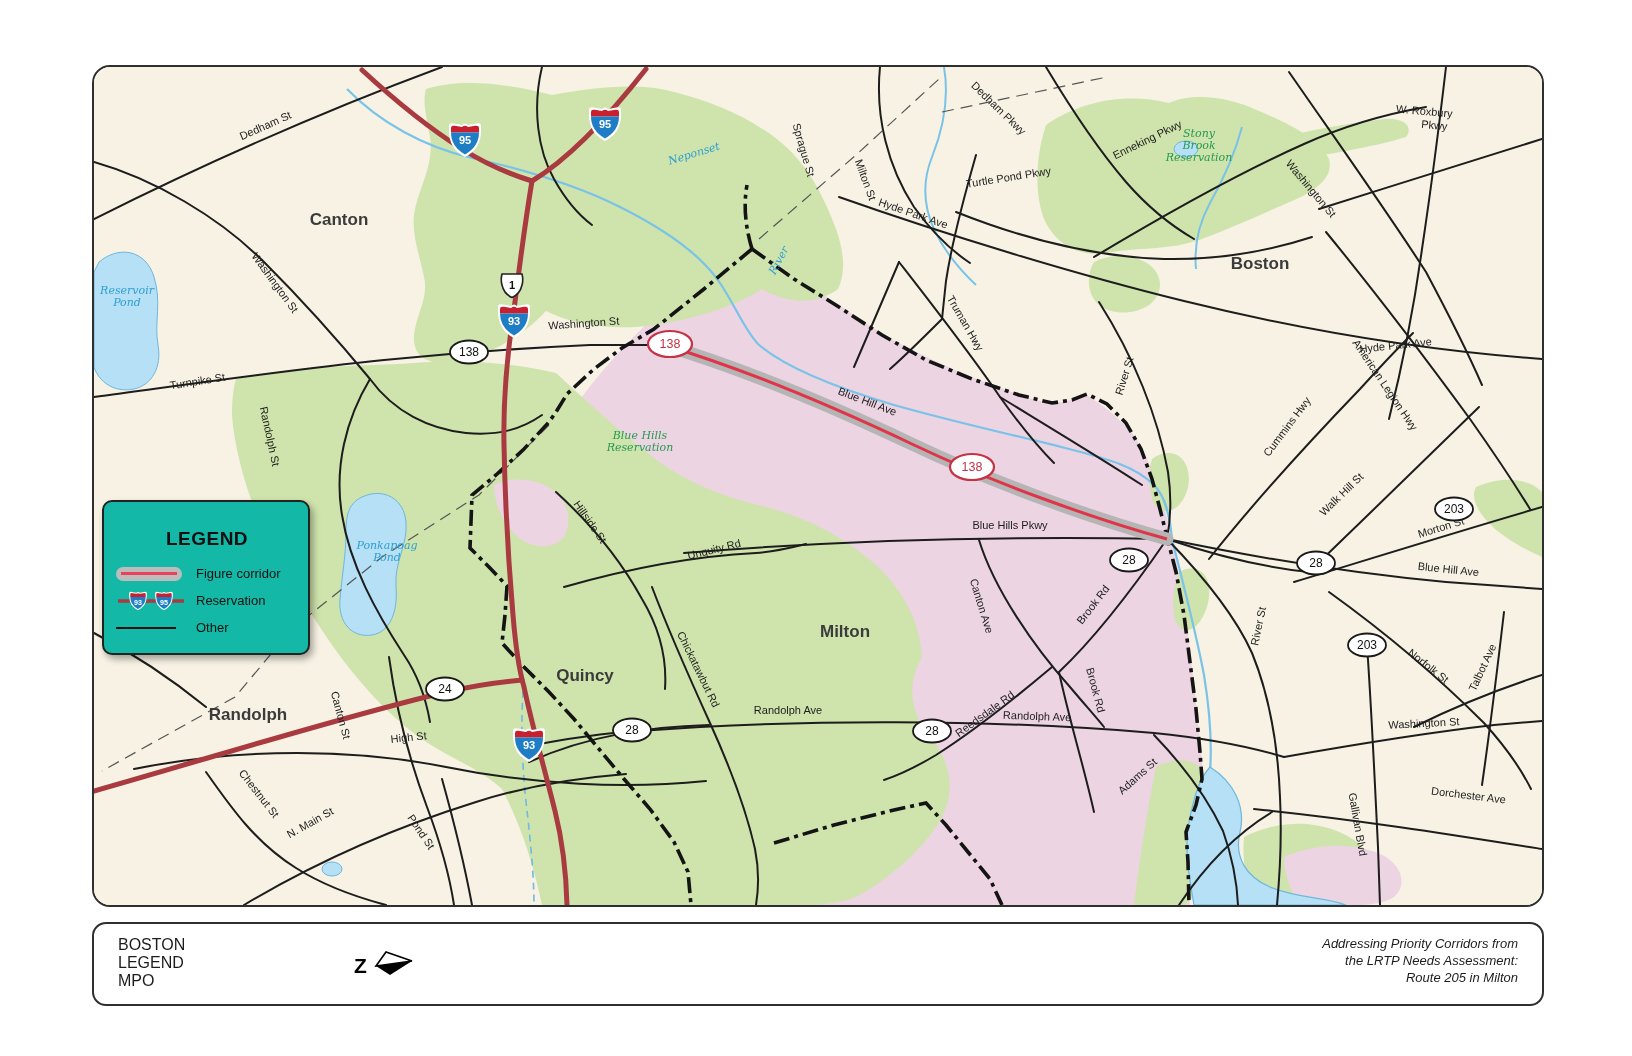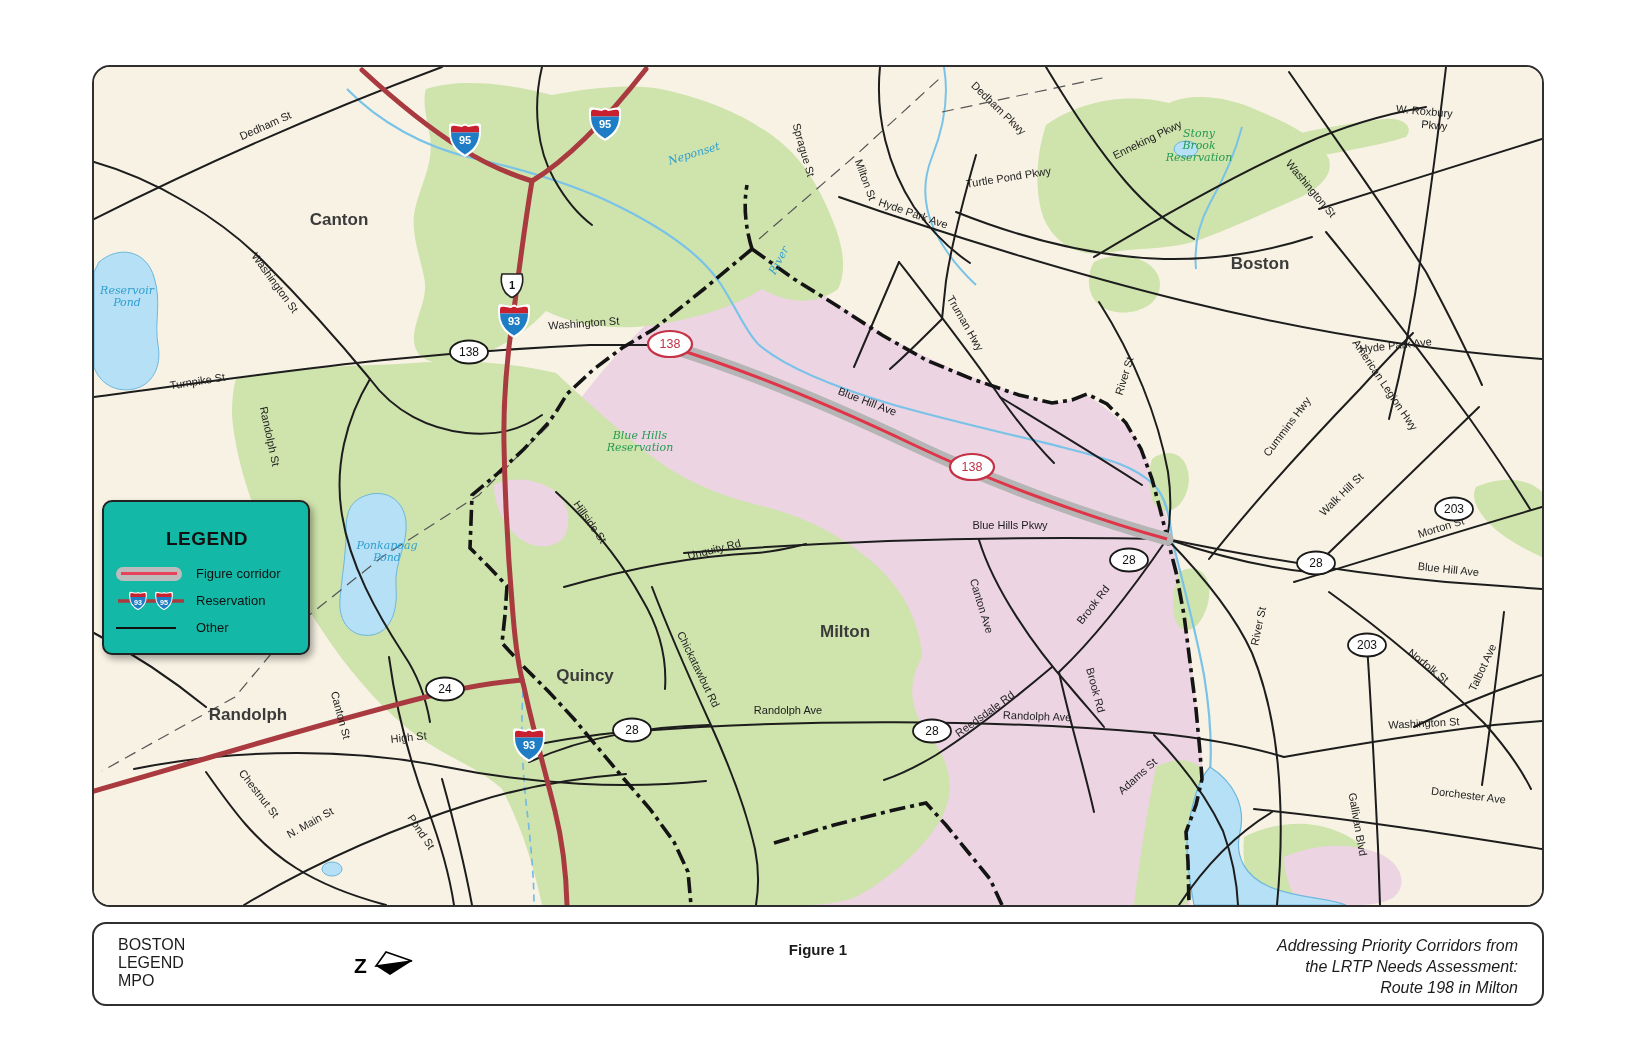--- a/index.html
+++ b/index.html
@@ -28,21 +28,21 @@
   .sw-corridor::after{content:"";position:absolute;left:5px;right:5px;top:5.5px;height:3px;background:#e8415a;}
   .sw-other{width:60px;height:2px;background:#111;}
   
   #footer-panel{position:absolute;left:92px;top:922px;width:1448px;height:80px;
     border:2.5px solid #2f2f2f;border-radius:14px;background:#fff;}
   #footer-org{position:absolute;left:24px;top:12px;font-size:16px;line-height:1.12;color:#1c1c1c;}
   #north-arrow{position:absolute;left:252px;top:22px;}
   #footer-title{position:absolute;left:0;right:0;top:16px;text-align:center;
     font-weight:bold;font-size:15px;line-height:1.35;color:#1c1c1c;}
   #footer-credit{position:absolute;right:24px;top:12px;text-align:right;
-    font-style:italic;font-size:16px;line-height:1.3;color:#1c1c1c;}
+    font-style:italic;font-size:13px;line-height:1.3;color:#1c1c1c;}
 </style>
 </head>
 <body>
 
 <div id="map-panel">
   <svg id="map-svg" viewBox="0 0 1448 838">
     <defs>
       <g id="shield-interstate">
         <path d="M-16,-14 Q-16,-17.5 -11.5,-16.5 L-3,-15 Q0,-18 3,-15 L11.5,-16.5 Q16,-17.5 16,-14 L16,-9 Q16,9 0,17 Q-16,9 -16,-9 Z" fill="#ffffff"></path>
         <path d="M-14,-12 Q-14,-15 -10.2,-14.2 L-3,-13 Q0,-15.6 3,-13 L10.2,-14.2 Q14,-15 14,-12 L14,-7.5 L-14,-7.5 Z" fill="#c8202e"></path>
@@ -333,20 +333,19 @@
     <div>BOSTON</div>
     <div>LEGEND</div>
     <div>MPO</div>
   </div>
   <svg id="north-arrow" width="80" height="36" viewBox="0 0 80 36">
     <text x="8" y="27" style="font:bold 21px 'Liberation Sans',sans-serif" fill="#000">Z</text>
     <path d="M30,20 L66,15 L40,6 Z" fill="#ffffff" stroke="#000" stroke-width="1.6"></path>
     <path d="M30,20 L66,15 L44,29 Z" fill="#000000"></path>
   </svg>
   <div id="footer-title">
-    <div>Figure 1</div>
   </div>
   <div id="footer-credit">
     <div>Addressing Priority Corridors from</div>
     <div>the LRTP Needs Assessment:</div>
-    <div>Route 198 in Milton</div>
+    <div>Route 205 in Milton</div>
   </div>
 </div>
 
 </body></html>

